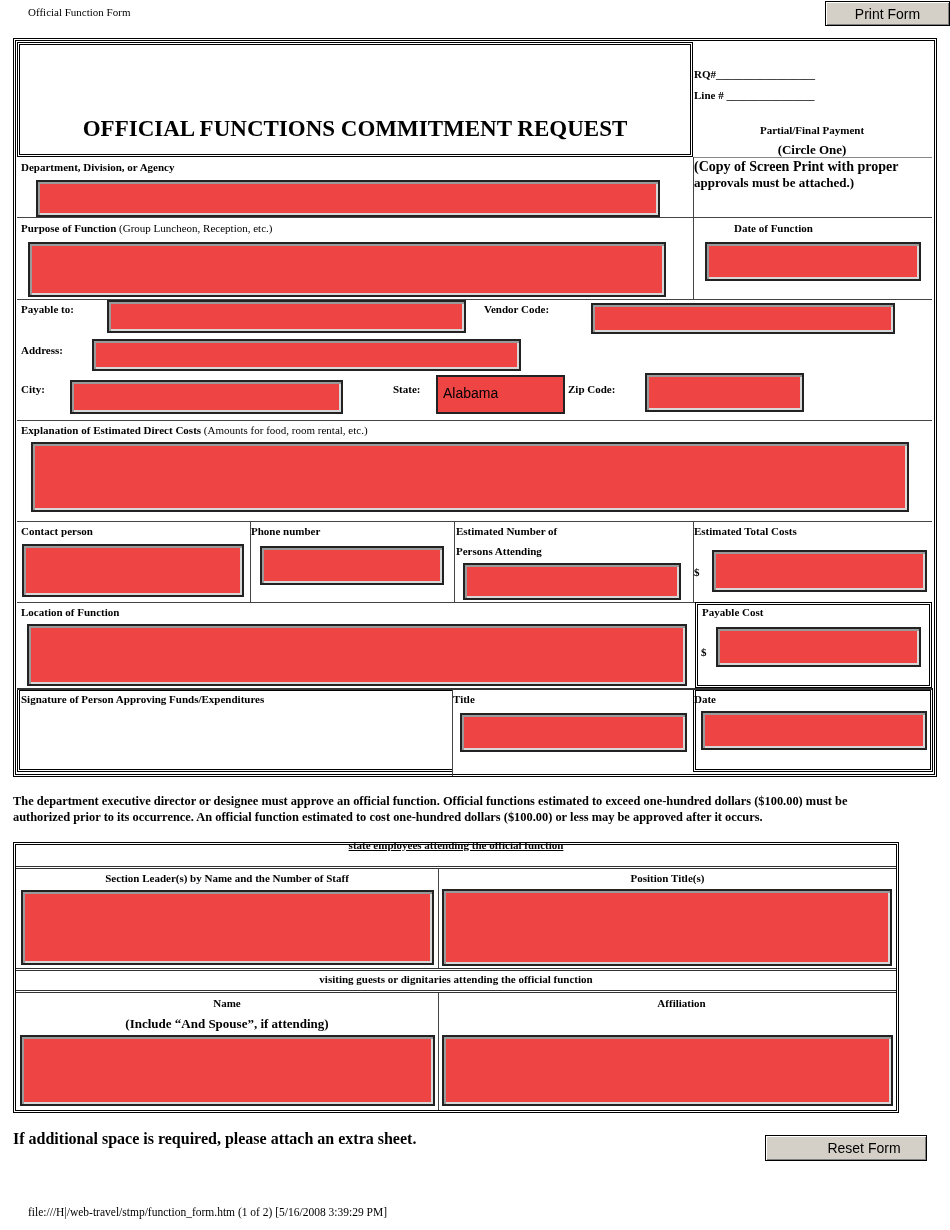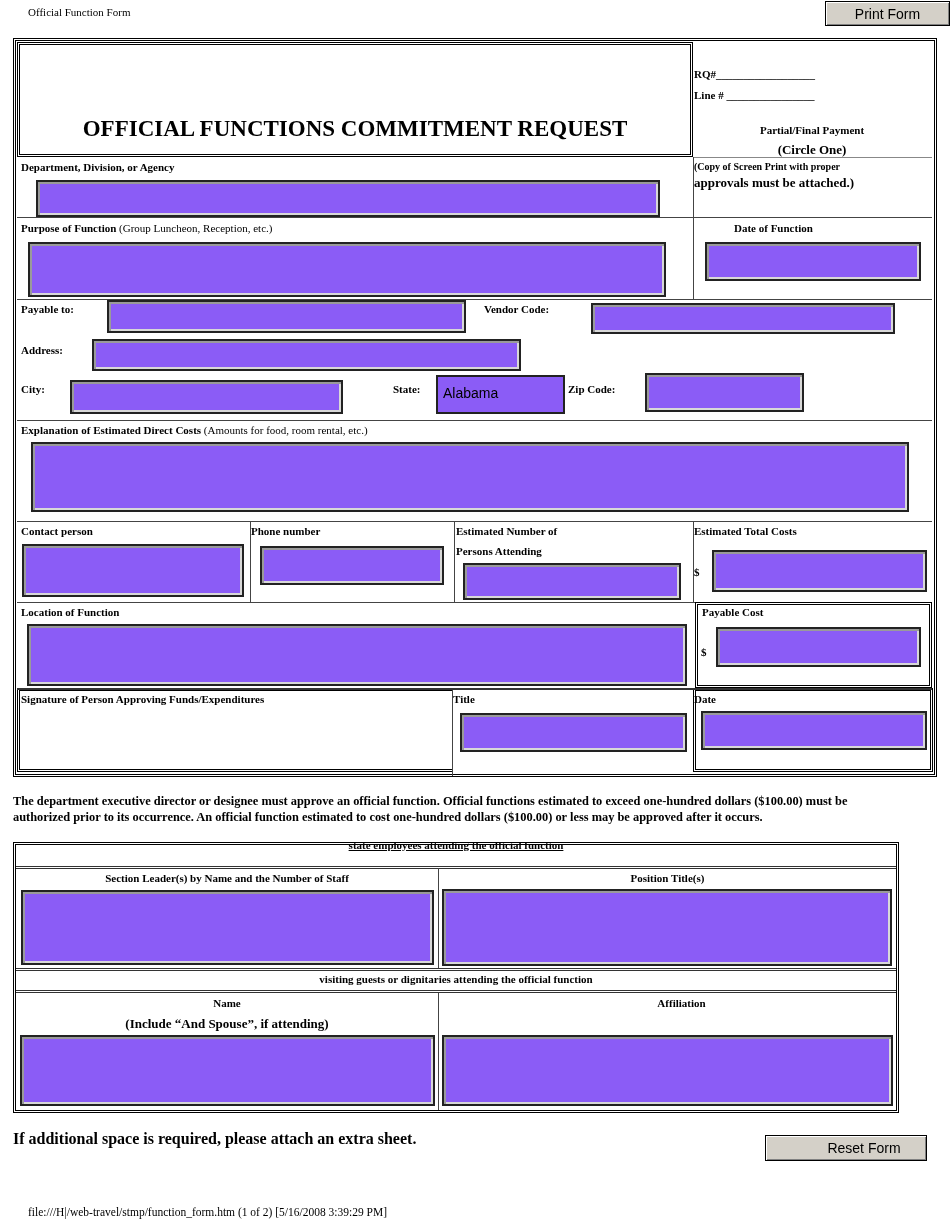--- a/index.html
+++ b/index.html
@@ -9,21 +9,21 @@
   .small { font-size:11px; }
   .btn { position:absolute; background:#d4d0c8; border:1px solid #000;
          box-shadow: inset 1px 1px 0 #fff, inset -1px -1px 0 #808080;
          font-family:"Liberation Sans", "DejaVu Sans", sans-serif; font-size:14px;
          display:flex; align-items:center; justify-content:center; cursor:pointer; }
   .dbl { position:absolute; border:3px double #000; box-sizing:border-box; }
   .hline { position:absolute; height:0; border-top:1px solid #444; }
   .vline { position:absolute; width:0; border-left:1px solid #444; }
   .lbl { position:absolute; font-weight:bold; font-size:11px; line-height:19px; white-space:nowrap; }
   .lbl .norm { font-weight:normal; }
-  .field { position:absolute; box-sizing:border-box; background:#8b5cf6;
+  .field { position:absolute; box-sizing:border-box; background:#ef4444;
            border:2px solid #222; box-shadow: inset 2px 2px 0 #9a9a9a, inset -2px -2px 0 #d8d8d8;
            font-family:"Liberation Sans", "DejaVu Sans", sans-serif; font-size:14px;
            padding:3px 8px; }
   .field-val { position:absolute; left:5px; top:8px; }
   .title { position:absolute; font-weight:bold; font-size:23px; white-space:nowrap; }
   .center { text-align:center; }
 </style>
 </head>
 <body>
 
@@ -33,21 +33,21 @@
 <div class="dbl" style="left:13px;top:38px;width:924px;height:739px;"></div>
 
 <div class="dbl" style="left:17px;top:42px;width:676px;height:115px;"></div>
 <div class="title" style="left:17px;top:72px;width:676px;text-align:center;margin-top:44px;">OFFICIAL FUNCTIONS COMMITMENT REQUEST</div>
 
 <div class="lbl" style="left:694px;top:65px;">RQ#__________________</div>
 <div class="lbl" style="left:694px;top:86px;">Line # ________________</div>
 <div class="lbl center" style="left:694px;top:121px;width:236px;">Partial/Final Payment</div>
 <div class="lbl center" style="left:694px;top:140px;width:236px;font-size:13px;">(Circle One)</div>
 <div class="hline" style="left:694px;top:157px;width:238px;border-color:#888;"></div>
-<div class="lbl" style="left:694px;top:157px;font-size:10px;"> (Copy of Screen Print with proper</div>
+<div class="lbl" style="left:694px;top:157px;font-size:14px;"> (Copy of Screen Print with proper</div>
 <div class="lbl" style="left:694px;top:173px;font-size:13px;">approvals must be attached.)</div>
 
 <div class="vline" style="left:693px;top:157px;height:142px;"></div>
 
 <div class="lbl" style="left:21px;top:158px;">Department, Division, or Agency</div>
 <div class="field" style="left:36px;top:180px;width:624px;height:37px;"><span></span></div>
 
 <div class="hline" style="left:17px;top:217px;width:915px;"></div>
 
 <div class="lbl" style="left:21px;top:219px;"><span>Purpose of Function</span><span class="norm"> (Group Luncheon, Reception, etc.)</span></div>

